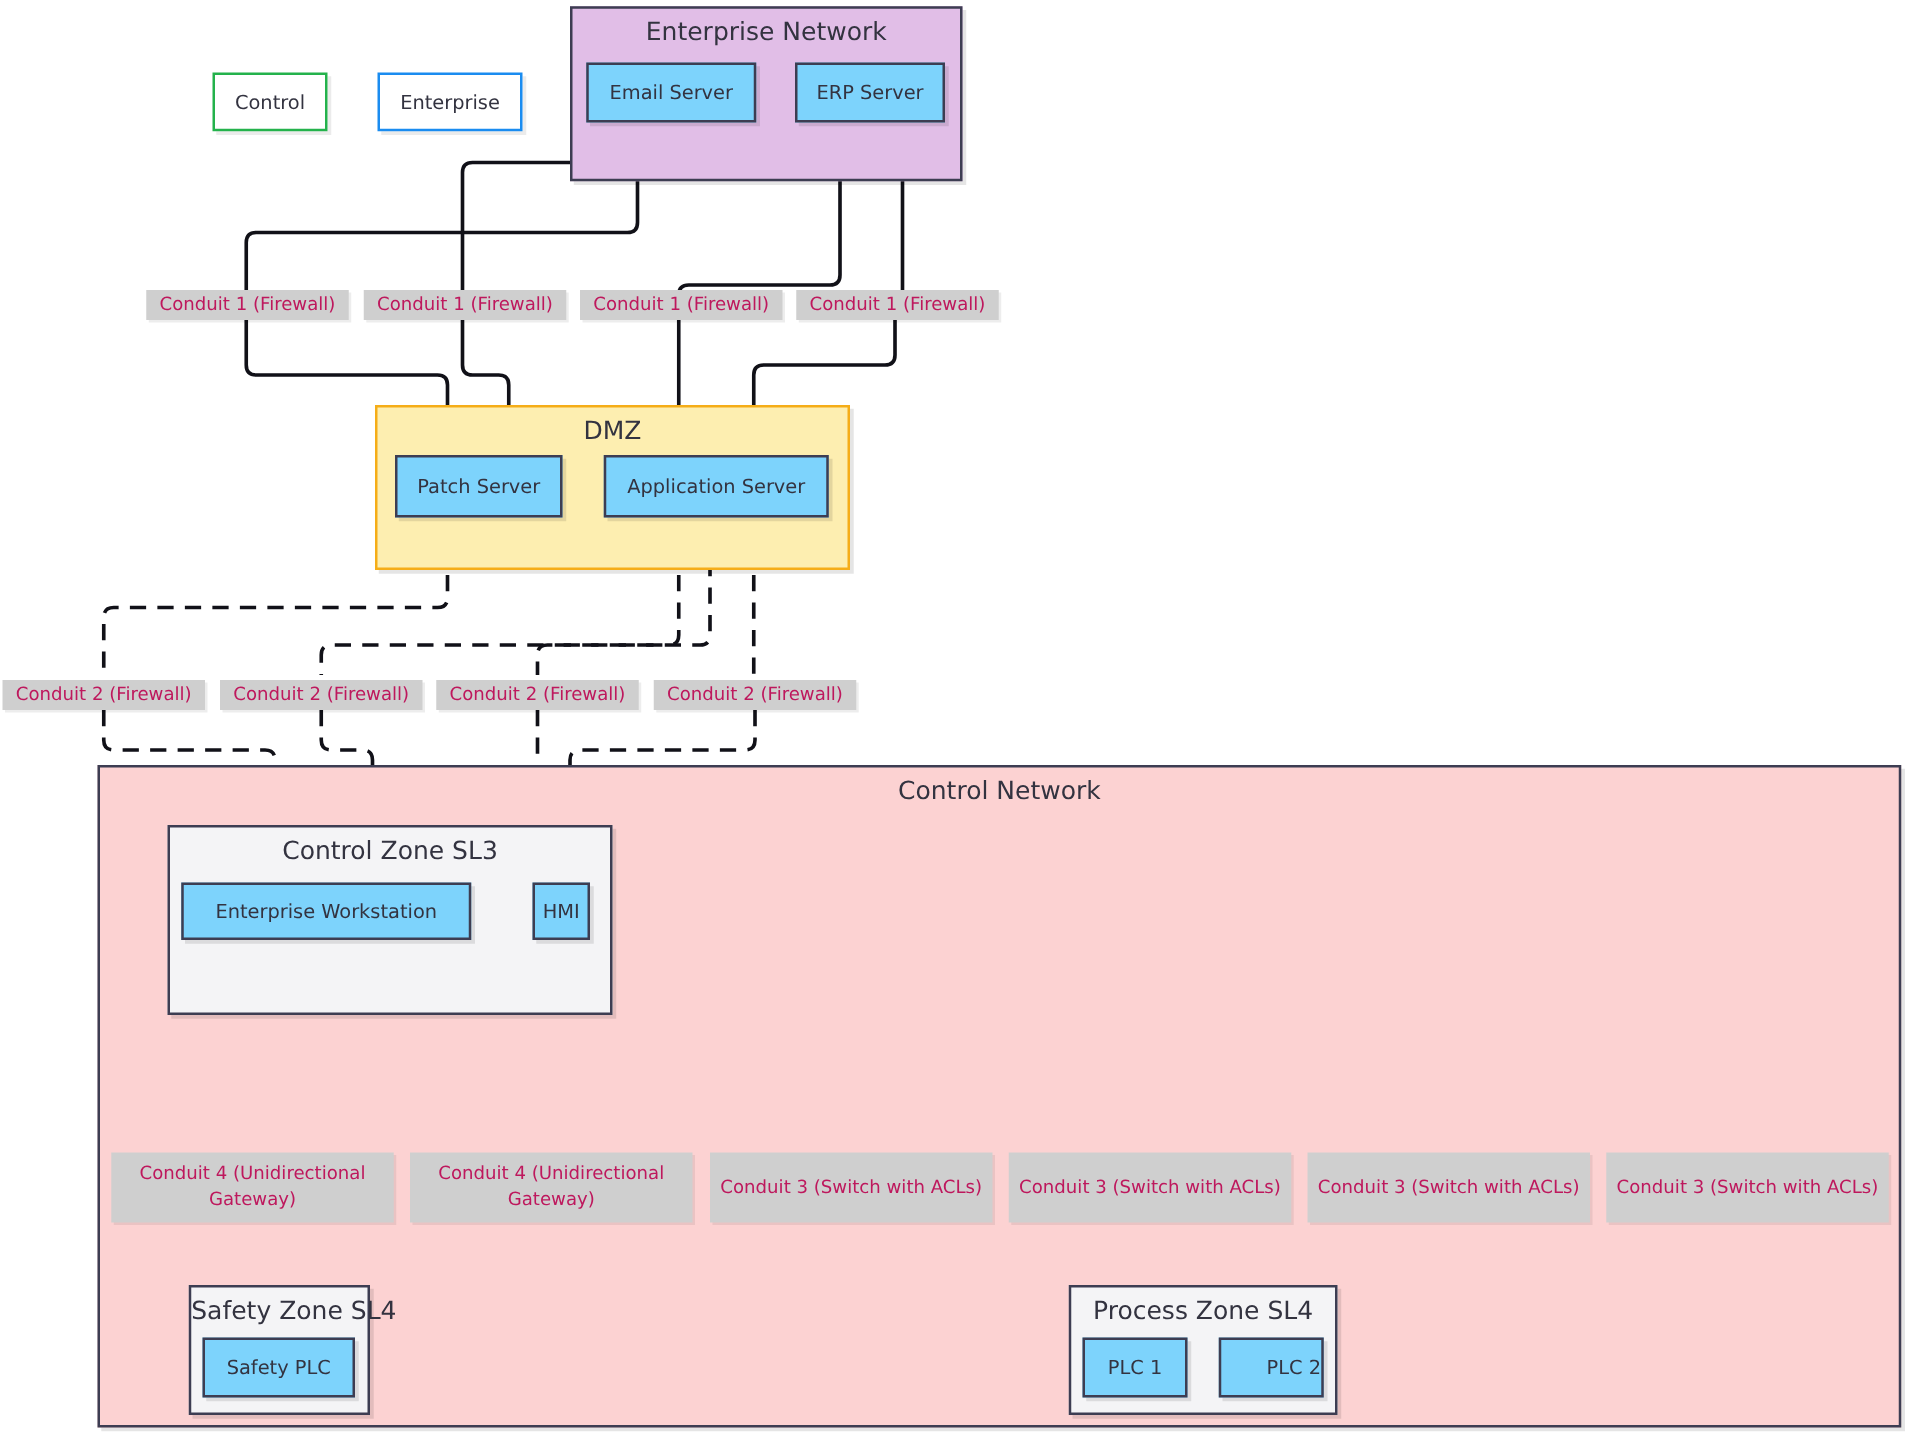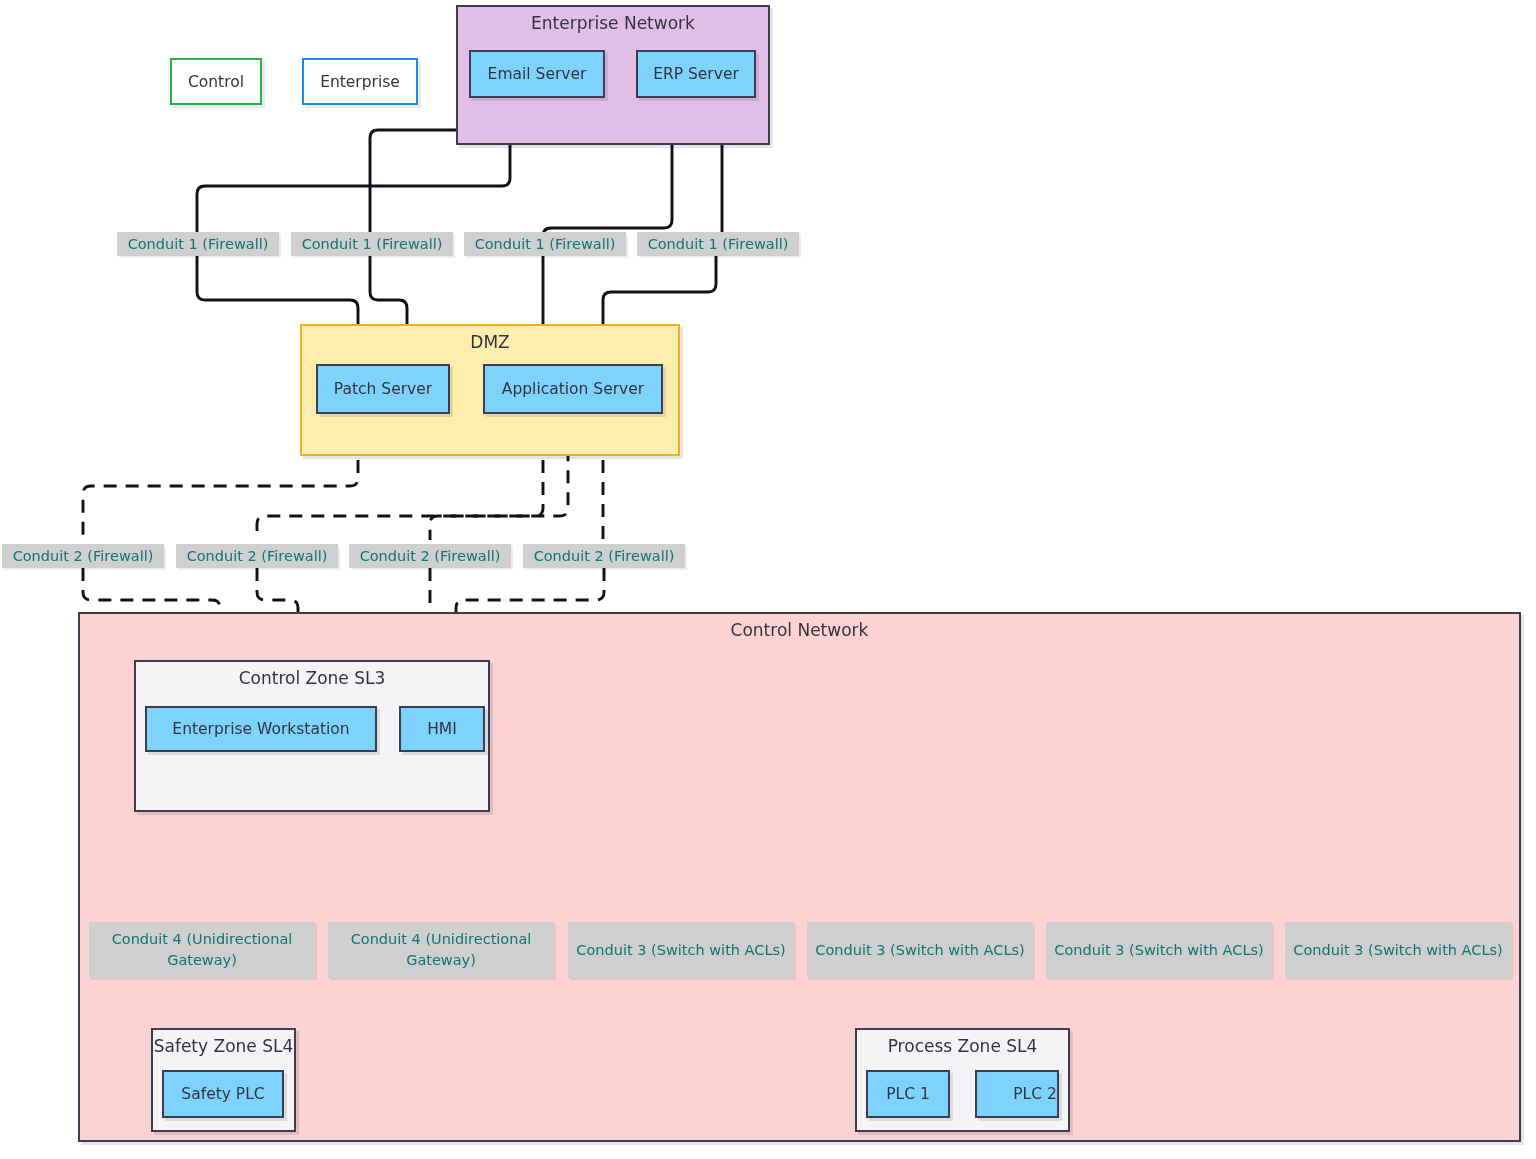--- a/index.html
+++ b/index.html
@@ -9,21 +9,21 @@
     color:#333340;
   }
   #stage{position:absolute;left:0;top:0;width:1536px;height:1159px;}
   svg#wires{position:absolute;left:0;top:0;width:1536px;height:1159px;pointer-events:none;}
 
   
   .zone{position:absolute;box-sizing:border-box;border:2.2px solid #333340;
         box-shadow:3px 3px 0 rgba(0,0,0,.10);}
   .zone > .zone-title{
      position:absolute;left:0;right:0;top:6px;text-align:center;
-     font-size:17px;color:#333340;white-space:nowrap;
+     font-size:20px;color:#333340;white-space:nowrap;
   }
   .zone.enterprise{background:#e1bee7;border-color:#3d3d52;}
   .zone.dmz{background:#fdeeb0;border-color:#f5ad18;}
   .zone.control{background:#fcd2d2;border-color:#3d3d52;}
   .zone.subzone{background:#f4f4f6;border-color:#3d3d52;}
 
   
   .node{position:absolute;box-sizing:border-box;background:#7dd3fc;
         border:2.2px solid #3d3d52;display:flex;align-items:center;
         justify-content:center;font-size:15.5px;color:#333340;
@@ -32,21 +32,21 @@
   
   .legend-key{position:absolute;box-sizing:border-box;background:#ffffff;
         display:flex;align-items:center;justify-content:center;
         font-size:15.5px;color:#333340;box-shadow:3px 3px 0 rgba(0,0,0,.08);}
   .legend-key.control-key{border:2.4px solid #24b24c;}
   .legend-key.enterprise-key{border:2.4px solid #1a8cf0;}
 
   
   .conduit{position:absolute;box-sizing:border-box;background:#cfcfcf;
         display:flex;align-items:center;justify-content:center;text-align:center;
-        font-size:14.5px;line-height:1.42;color:#0f766e;
+        font-size:14.5px;line-height:1.42;color:#be185d;
         box-shadow:2px 2px 0 rgba(0,0,0,.07);padding:2px 4px;}
 </style>
 </head>
 <body>
 
 <div id="stage">
 
   <svg id="wires" viewBox="0 0 1536 1159">
     <defs>
       <marker id="arrow" viewBox="0 0 10 10" refX="8.2" refY="5" markerWidth="6" markerHeight="6" orient="auto-start-reverse">
@@ -164,21 +164,21 @@
   <div class="zone control" style="left:78px;top:612px;width:1443px;height:530px;">
     <div class="zone-title">Control Network</div>
   </div>
 
   <div class="zone subzone" style="left:134px;top:660px;width:356px;height:152px;">
     <div class="zone-title">Control Zone SL3</div>
   </div>
   <div class="node" style="left:145px;top:706px;width:232px;height:46px;">
     <span>Enterprise Workstation</span>
   </div>
-  <div class="node" style="left:399px;top:706px;width:86px;height:46px;">
+  <div class="node" style="left:426px;top:706px;width:46px;height:46px;">
     <span>HMI</span>
   </div>
 
   <div class="conduit" style="left:89px;top:922px;width:226px;height:56px;">
     <span>Conduit 4 (Unidirectional Gateway)</span>
   </div>
   <div class="conduit" style="left:328px;top:922px;width:226px;height:56px;">
     <span>Conduit 4 (Unidirectional Gateway)</span>
   </div>
   <div class="conduit" style="left:568px;top:922px;width:226px;height:56px;">

